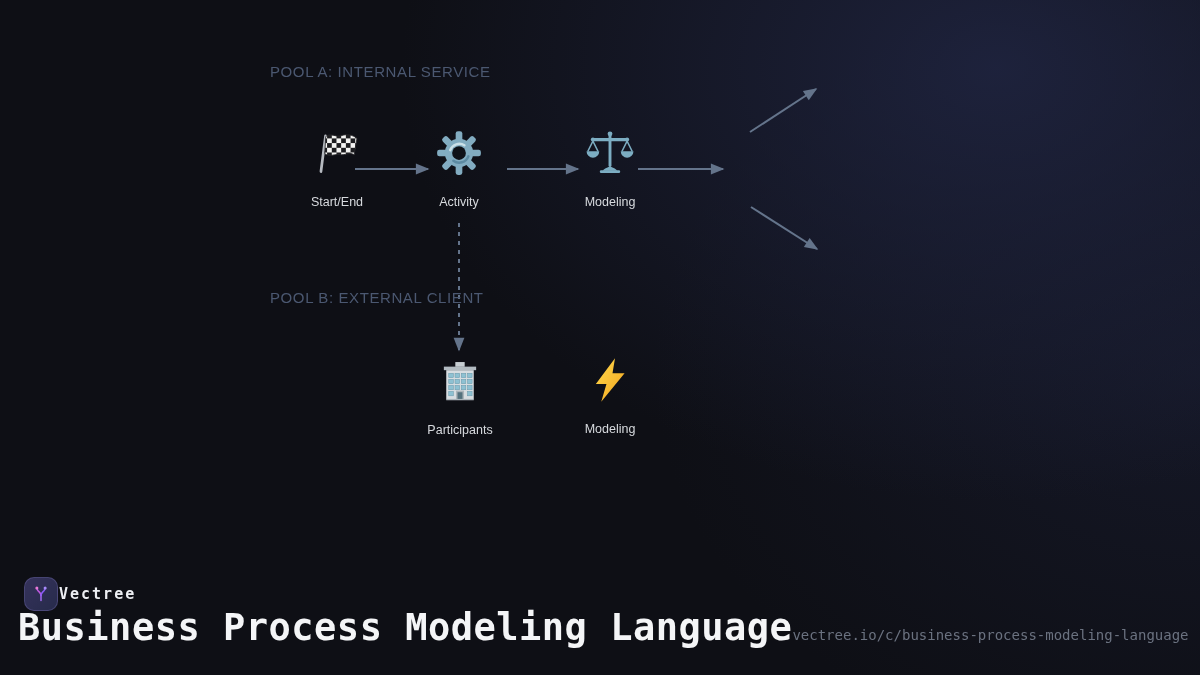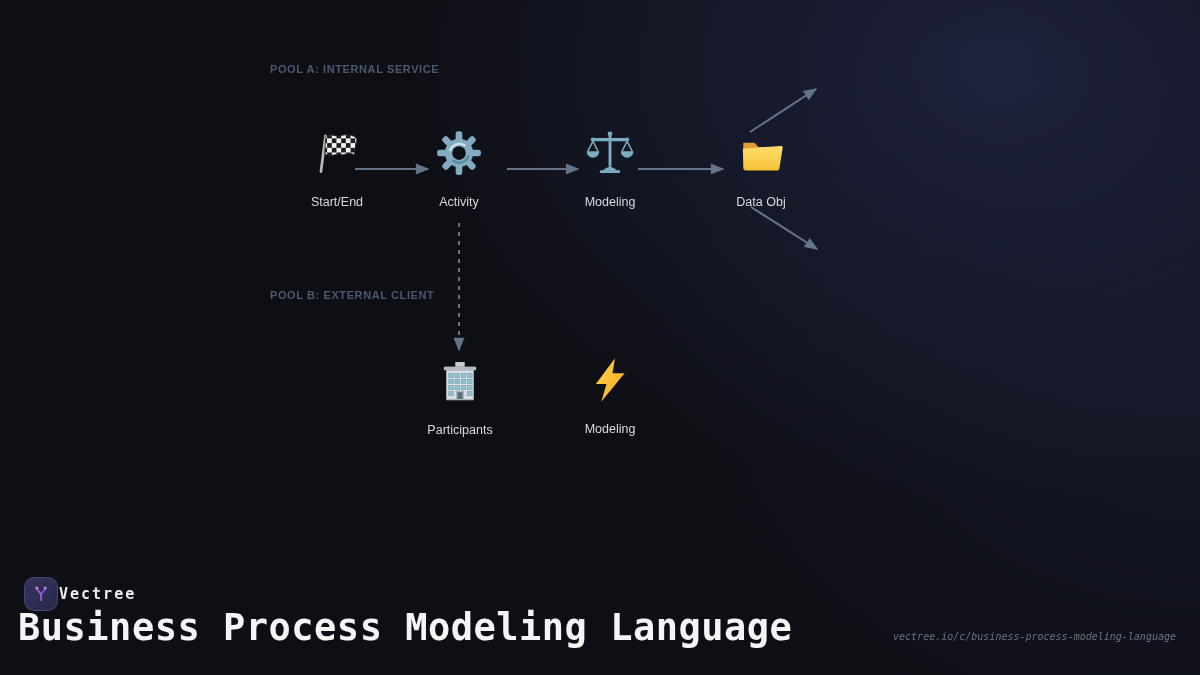--- a/index.html
+++ b/index.html
@@ -6,21 +6,21 @@
   .stage{
     position:relative;width:1200px;height:675px;overflow:hidden;
     font-family:"Liberation Sans", sans-serif;
     background:
       radial-gradient(850px 620px at 83% 10%, rgba(32,37,66,0.85) 0%, rgba(32,37,66,0) 70%),
       radial-gradient(760px 560px at 100% 55%, rgba(27,31,54,0.55) 0%, rgba(27,31,54,0) 72%),
       #0e0f15;
   }
   .pool-label{
     position:absolute;
-    font-size:11px;font-weight:bold;letter-spacing:0.6px;
+    font-size:15px;font-weight:normal;letter-spacing:0.6px;
     color:#4b5871;white-space:nowrap;
   }
   .edges{position:absolute;left:0;top:0;pointer-events:none;}
   .node{
     position:absolute;width:130px;margin-left:-65px;
     display:flex;flex-direction:column;align-items:center;gap:18px;
   }
   .node .icon{width:50px;height:50px;display:block;}
   .node .icon svg{width:100%;height:100%;display:block;}
   .node .nlabel{
@@ -46,21 +46,21 @@
     position:absolute;left:18px;right:24px;top:609px;
     display:flex;justify-content:space-between;align-items:baseline;
   }
   .main-title{
     margin:0;font-family:"DejaVu Sans Mono","Liberation Mono",monospace;
     font-size:37px;font-weight:bold;color:#f4f5f7;
     letter-spacing:0.5px;white-space:nowrap;line-height:1.05;
   }
   .page-url{
     font-family:"DejaVu Sans Mono","Liberation Mono",monospace;
-    font-size:10px;color:#6b7280;white-space:nowrap;font-style:italic;
+    font-size:14px;color:#6b7280;white-space:nowrap;
   }
 </style>
 </head>
 <body>
 
 <div class="stage">
 
   <svg class="edges" width="1200" height="675" viewBox="0 0 1200 675">
     <defs>
       <marker id="ah" viewBox="0 0 10 8" refX="8.6" refY="4" markerWidth="7.5" markerHeight="6" orient="auto" markerUnits="strokeWidth">
@@ -138,36 +138,20 @@
           <path d="M1.5,22.4 a6.1,6.1 0 0 0 12.2,0 Z"></path>
           <path d="M34.3,22.4 a6.1,6.1 0 0 0 12.2,0 Z"></path>
           <path d="M24,35.4 c0,2.4 -5.6,2.8 -6.8,5.6 h13.6 c-1.2,-2.8 -6.8,-3.2 -6.8,-5.6 Z"></path>
           <rect x="14.2" y="40.6" width="19.6" height="2.6" rx="1.3"></rect>
         </g>
       </svg>
     </span>
     <span class="nlabel">Modeling</span>
   </div>
 
-  <div class="node" style="left:761px;top:128px">
-    <span class="icon">
-      <svg viewBox="0 0 48 48">
-        <defs>
-          <linearGradient id="fold" x1="0" y1="0" x2="0" y2="1">
-            <stop offset="0" stop-color="#ffdd6e"></stop>
-            <stop offset="1" stop-color="#f5c136"></stop>
-          </linearGradient>
-        </defs>
-        <path d="M7,14.2 L17.8,14.2 L21.6,18.4 L40.6,18.4 C41.9,18.4 43,19.5 43,20.8 L43,23 L7,23 Z" fill="#e59b33"></path>
-        <path d="M6.6,19.8 L43.2,17.2 C44.3,17.15 45,18 44.8,19 L41.7,38.6 C41.5,39.9 40.3,40.8 39,40.8
-                 L9.4,40.8 C8.1,40.8 7,39.7 7,38.4 Z" fill="url(#fold)"></path>
-      </svg>
-    </span>
-    <span class="nlabel">Data Obj</span>
-  </div>
 
   <div class="node" style="left:460px;top:356px">
     <span class="icon">
       <svg viewBox="0 0 48 48">
         <rect x="19.5" y="5.8" width="9" height="4.6" fill="#c6cdd2"></rect>
         <rect x="8.5" y="10.2" width="31" height="3.4" fill="#b2bbc1"></rect>
         <rect x="10.8" y="13.6" width="26.4" height="28" fill="#d7dde1"></rect>
         <g fill="#8ec1d2" stroke="#6a9aac" stroke-width="0.5">
           <rect x="13.2" y="16.6" width="4.4" height="4.2"></rect>
             <rect x="19.2" y="16.6" width="4.4" height="4.2"></rect>

